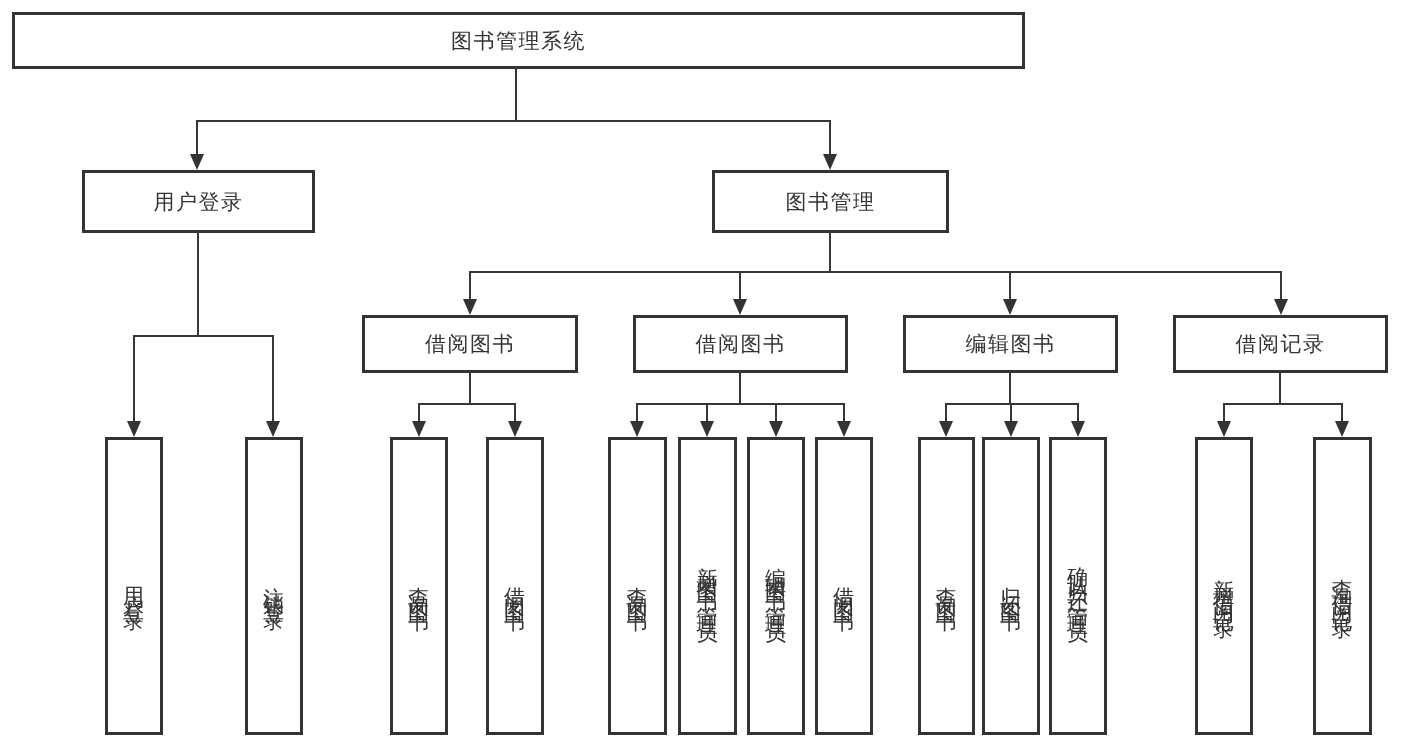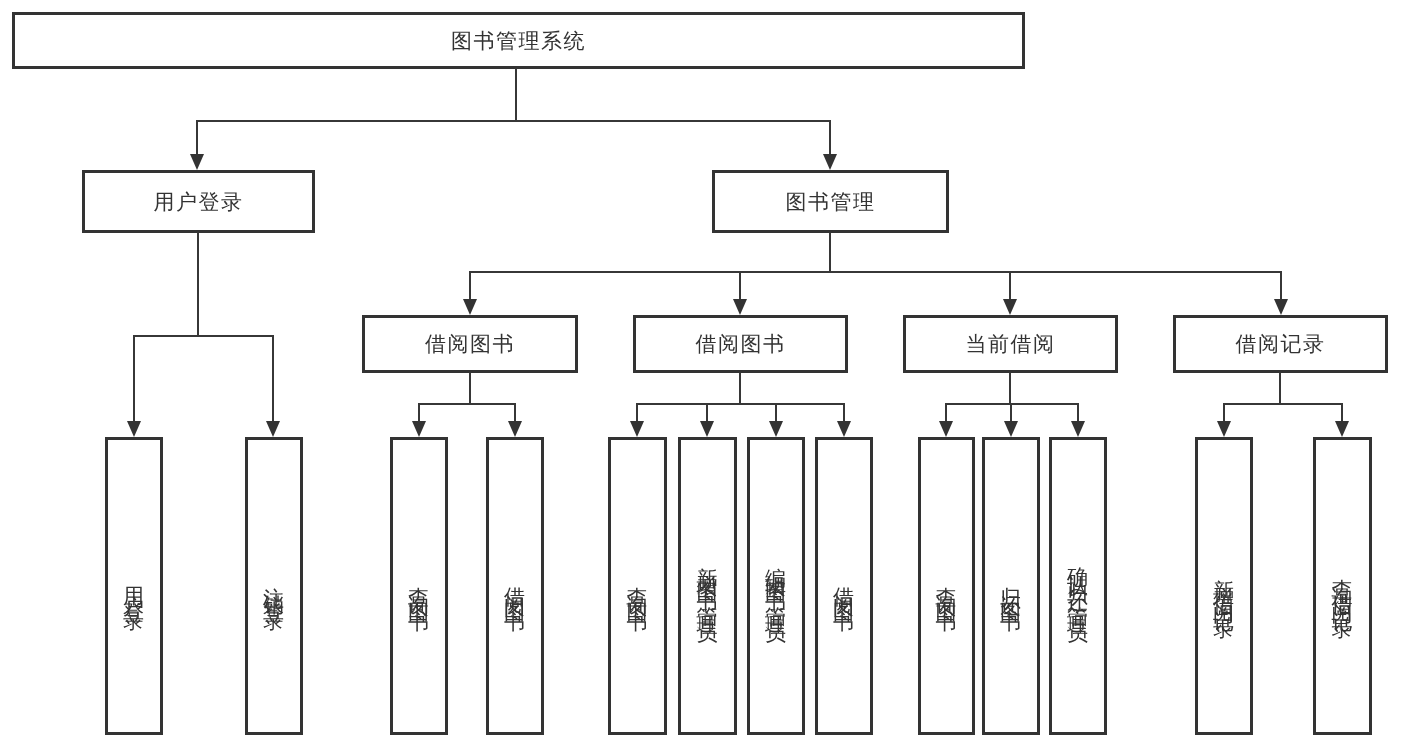--- a/index.html
+++ b/index.html
@@ -71,21 +71,21 @@
   <div class="node" style="left:12px; top:12px; width:1013px; height:57px">图书管理系统</div>
 
   <div class="node" style="left:82px; top:170px; width:233px; height:63px">用户登录</div>
 
   <div class="node" style="left:712px; top:170px; width:237px; height:63px">图书管理</div>
 
   <div class="node" style="left:362px; top:315px; width:216px; height:58px">借阅图书</div>
 
   <div class="node" style="left:633px; top:315px; width:215px; height:58px">借阅图书</div>
 
-  <div class="node" style="left:903px; top:315px; width:215px; height:58px">当前借阅</div>
+  <div class="node" style="left:903px; top:315px; width:215px; height:58px">编辑图书</div>
 
   <div class="node" style="left:1173px; top:315px; width:215px; height:58px">借阅记录</div>
 
   <div class="leaf" style="left:105px; width:58px">
     <span>用户登录</span>
   </div>
   <div class="leaf" style="left:245px; width:58px">
     <span>注销登录</span>
   </div>
 

